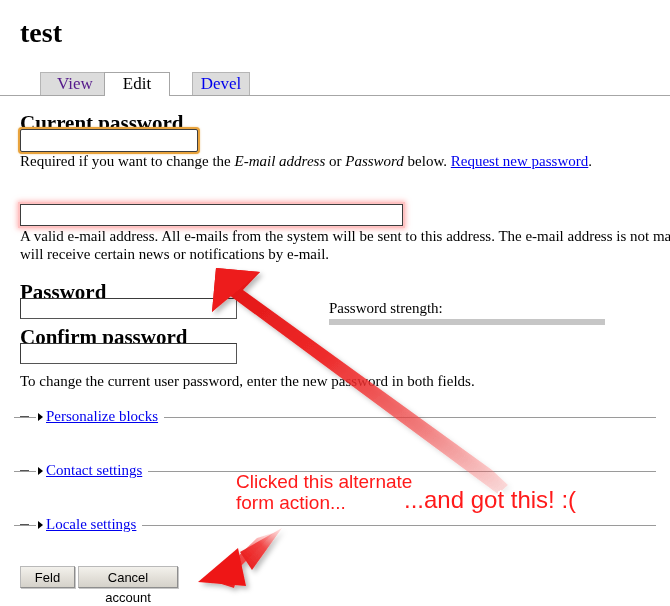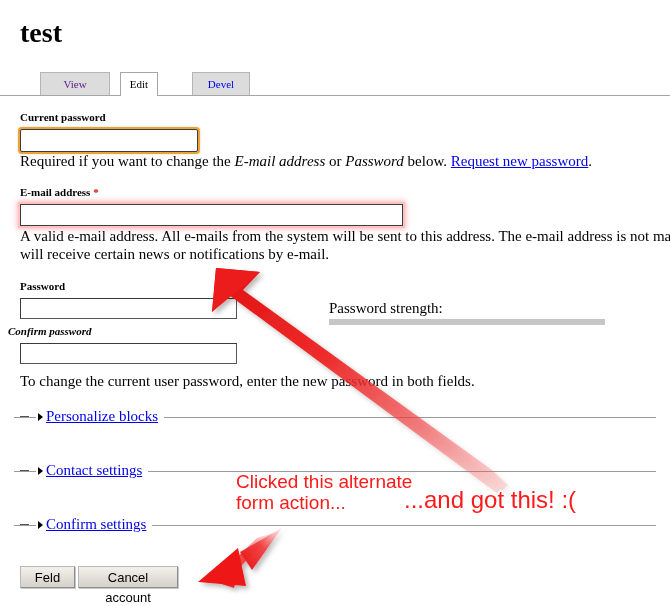--- a/index.html
+++ b/index.html
@@ -48,49 +48,49 @@
     box-sizing: border-box;
   }
   .tab {
     position: absolute;
     top: 0px;
     height: 23px;
     line-height: 22px;
     box-sizing: border-box;
     text-align: center;
     font-family: "Liberation Serif", serif;
-    font-size: 11px;
+    font-size: 17px;
     border: 1px solid #a6a6a6;
     border-bottom: none;
   }
   .tab.inactive {
     background: #dcdcdc;
     border-color: #b5b5b5;
   }
   .tab.active {
     background: #ffffff;
     border-color: #a6a6a6;
     color: #000;
     z-index: 3;
     height: 24px;
   }
   .tab-view   { left: 40px;  width: 70px; }
-  .tab-edit   { left: 120px; width: 38px; }
+  .tab-edit   { left: 104px; width: 66px; }
   .tab-devel  { left: 192px; width: 58px; }
   .tab a, .tab span.lbl { text-decoration: none; }
   .lnk-visited { color: #551a8b; }
   .lnk-blue    { color: #0000ee; }
   .lnk-black   { color: #000000; }
 
   
   .flabel {
     position: absolute;
     font-family: "Liberation Serif", serif;
     font-weight: bold;
-    font-size: 11px;
+    font-size: 21px;
     color: #000;
     white-space: nowrap;
   }
   .req-star { color: #d00; font-weight: bold; }
 
   .desc {
     position: absolute;
     font-family: "Liberation Serif", serif;
     font-size: 15px;
     color: #000;
@@ -293,35 +293,31 @@
   </div>
 
   <div class="flabel" style="left:20px; top:111px;">Current password</div>
 
   <input class="tinput" id="current-password-input" type="password" value="" style="">
 
   <div class="desc" style="left:20px; top:153px;text-align:center;">
     <span>Required if you want to change the </span><em>E-mail address</em><span> or </span><em>Password</em><span> below. </span><a href="#" class="request-new-password">Request new password</a><span>.</span>
   </div>
 
-  <div class="flabel" style="left:20px; top:186px;">
-    <span>E-mail address</span>
-    <span class="req-star">*</span>
-  </div>
 
   <input class="tinput" id="email-input" type="text" value="" style="">
 
   <div class="desc" style="left:20px; top:228px;">A valid e-mail address. All e-mails from the system will be sent to this address. The e-mail address is not made public a</div>
   <div class="desc" style="left:20px; top:246px;">will receive certain news or notifications by e-mail.</div>
 
 
   <div class="flabel" style="left:20px; top:280px;">Password</div>
   <input class="tinput" id="password-input" type="password" value="" style="">
 
-  <div class="flabel" style="left:8px; top:325px;font-style:italic;">Confirm password</div>
+  <div class="flabel" style="left:20px; top:325px;">Confirm password</div>
   <input class="tinput" id="confirm-password-input" type="password" value="" style="">
 
   <div class="desc" style="left:20px; top:373px;">To change the current user password, enter the new password in both fields.</div>
 
   <div class="pw-strength-label">Password strength:</div>
   <div class="pw-strength-bar"></div>
 
   <div class="fieldset" style="top:410px;">
     <div class="fs-rule"></div>
     <div class="fs-minus"></div>
@@ -335,21 +331,21 @@
     <div class="fs-minus"></div>
     <div class="fs-legend" style="left:22px;">
       <span class="fs-caret"></span><a href="#" class="fs-link">Contact settings</a>
     </div>
   </div>
 
   <div class="fieldset" style="top:518px;">
     <div class="fs-rule"></div>
     <div class="fs-minus"></div>
     <div class="fs-legend" style="left:22px;">
-      <span class="fs-caret"></span><a href="#" class="fs-link">Confirm settings</a>
+      <span class="fs-caret"></span><a href="#" class="fs-link">Locale settings</a>
     </div>
   </div>
 
   <div class="btnbar">
     <button class="btn" id="save-button">Feld</button><button class="btn" id="cancel-account-button">Cancel account</button>
   </div>
 
   <svg class="overlay" viewBox="0 0 670 606">
     <defs>
       <linearGradient id="gradBig" x1="1" y1="1" x2="0" y2="0">

